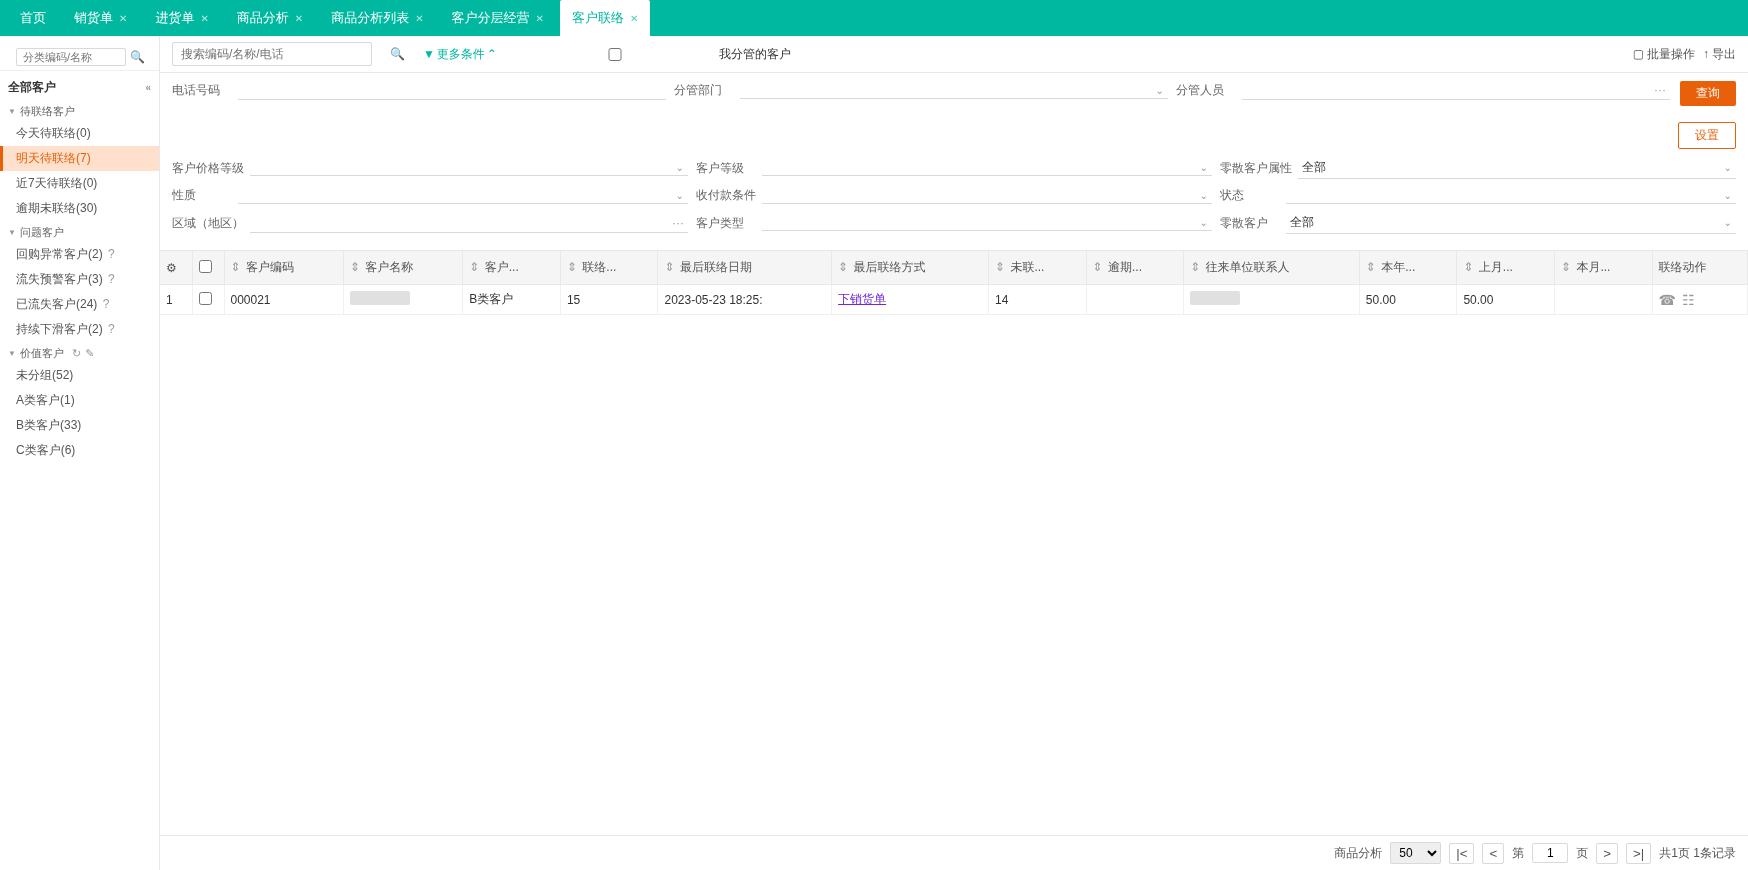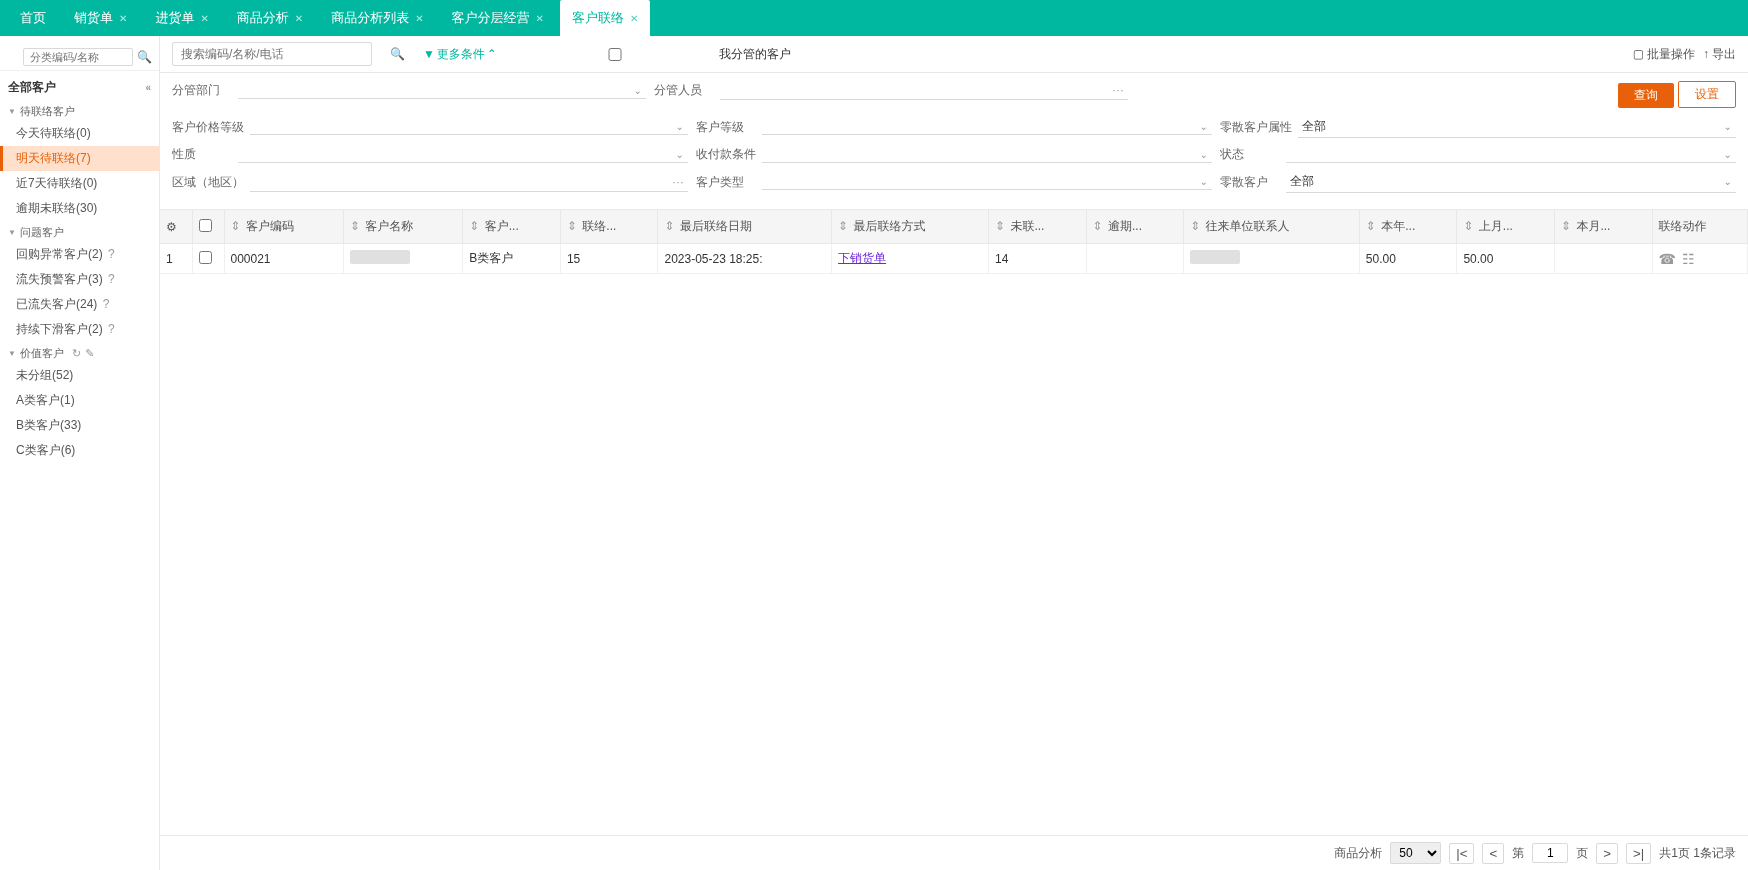--- a/index.html
+++ b/index.html
@@ -39,21 +39,21 @@
       width: 160px;
       min-width: 160px;
       background: #fff;
       border-right: 1px solid #e8e8e8;
       overflow-y: auto;
       padding: 8px 0;
     }
     .sidebar-search {
       display: flex;
       align-items: center;
-      padding: 4px 23px;
+      padding: 4px 16px;
       border-bottom: 1px solid #f0f0f0;
       margin-bottom: 4px;
     }
     .sidebar-search input {
       border: 1px solid #d9d9d9;
       border-radius: 2px;
       padding: 2px 6px;
       font-size: 11px;
       width: 110px;
       outline: none;
@@ -193,22 +193,22 @@
       background: #fff;
       color: #e8610a;
       border: 1px solid #e8610a;
       padding: 4px 16px;
       border-radius: 2px;
       cursor: pointer;
       font-size: 12px;
     }
     .filter-actions {
       display: flex;
-      flex-direction: row;
-      gap: 4px;
+      flex-direction: column;
+      gap: 16px;
       align-items: flex-end;
       justify-content: center;
     }
     .dots-btn { color: #999; cursor: pointer; }
 
     
     .table-area {
       flex: 1;
       overflow: auto;
       background: #fff;
@@ -391,20 +391,24 @@
           <span>↑</span>
           <span>导出</span>
         </div>
       </div>
     </div>
 
     <div class="filter-panel">
 
       <div style="display:flex;gap:8px;margin-bottom:8px;align-items:flex-start;">
         <div style="flex:1;display:grid;grid-template-columns:1fr 1fr 1fr;gap:8px;">
+          <div class="filter-item">
+            <span class="filter-label">电话号码</span>
+            <input class="filter-input" type="text" value="" style="">
+          </div>
           <div class="filter-item">
             <span class="filter-label">分管部门</span>
             <div class="filter-select">
               <span></span>
               <span class="chevron">⌄</span>
             </div>
           </div>
           <div class="filter-item">
             <span class="filter-label">分管人员</span>
             <div style="flex:1;border-bottom:1px solid #d9d9d9;padding:2px 4px;display:flex;justify-content:flex-end;">

